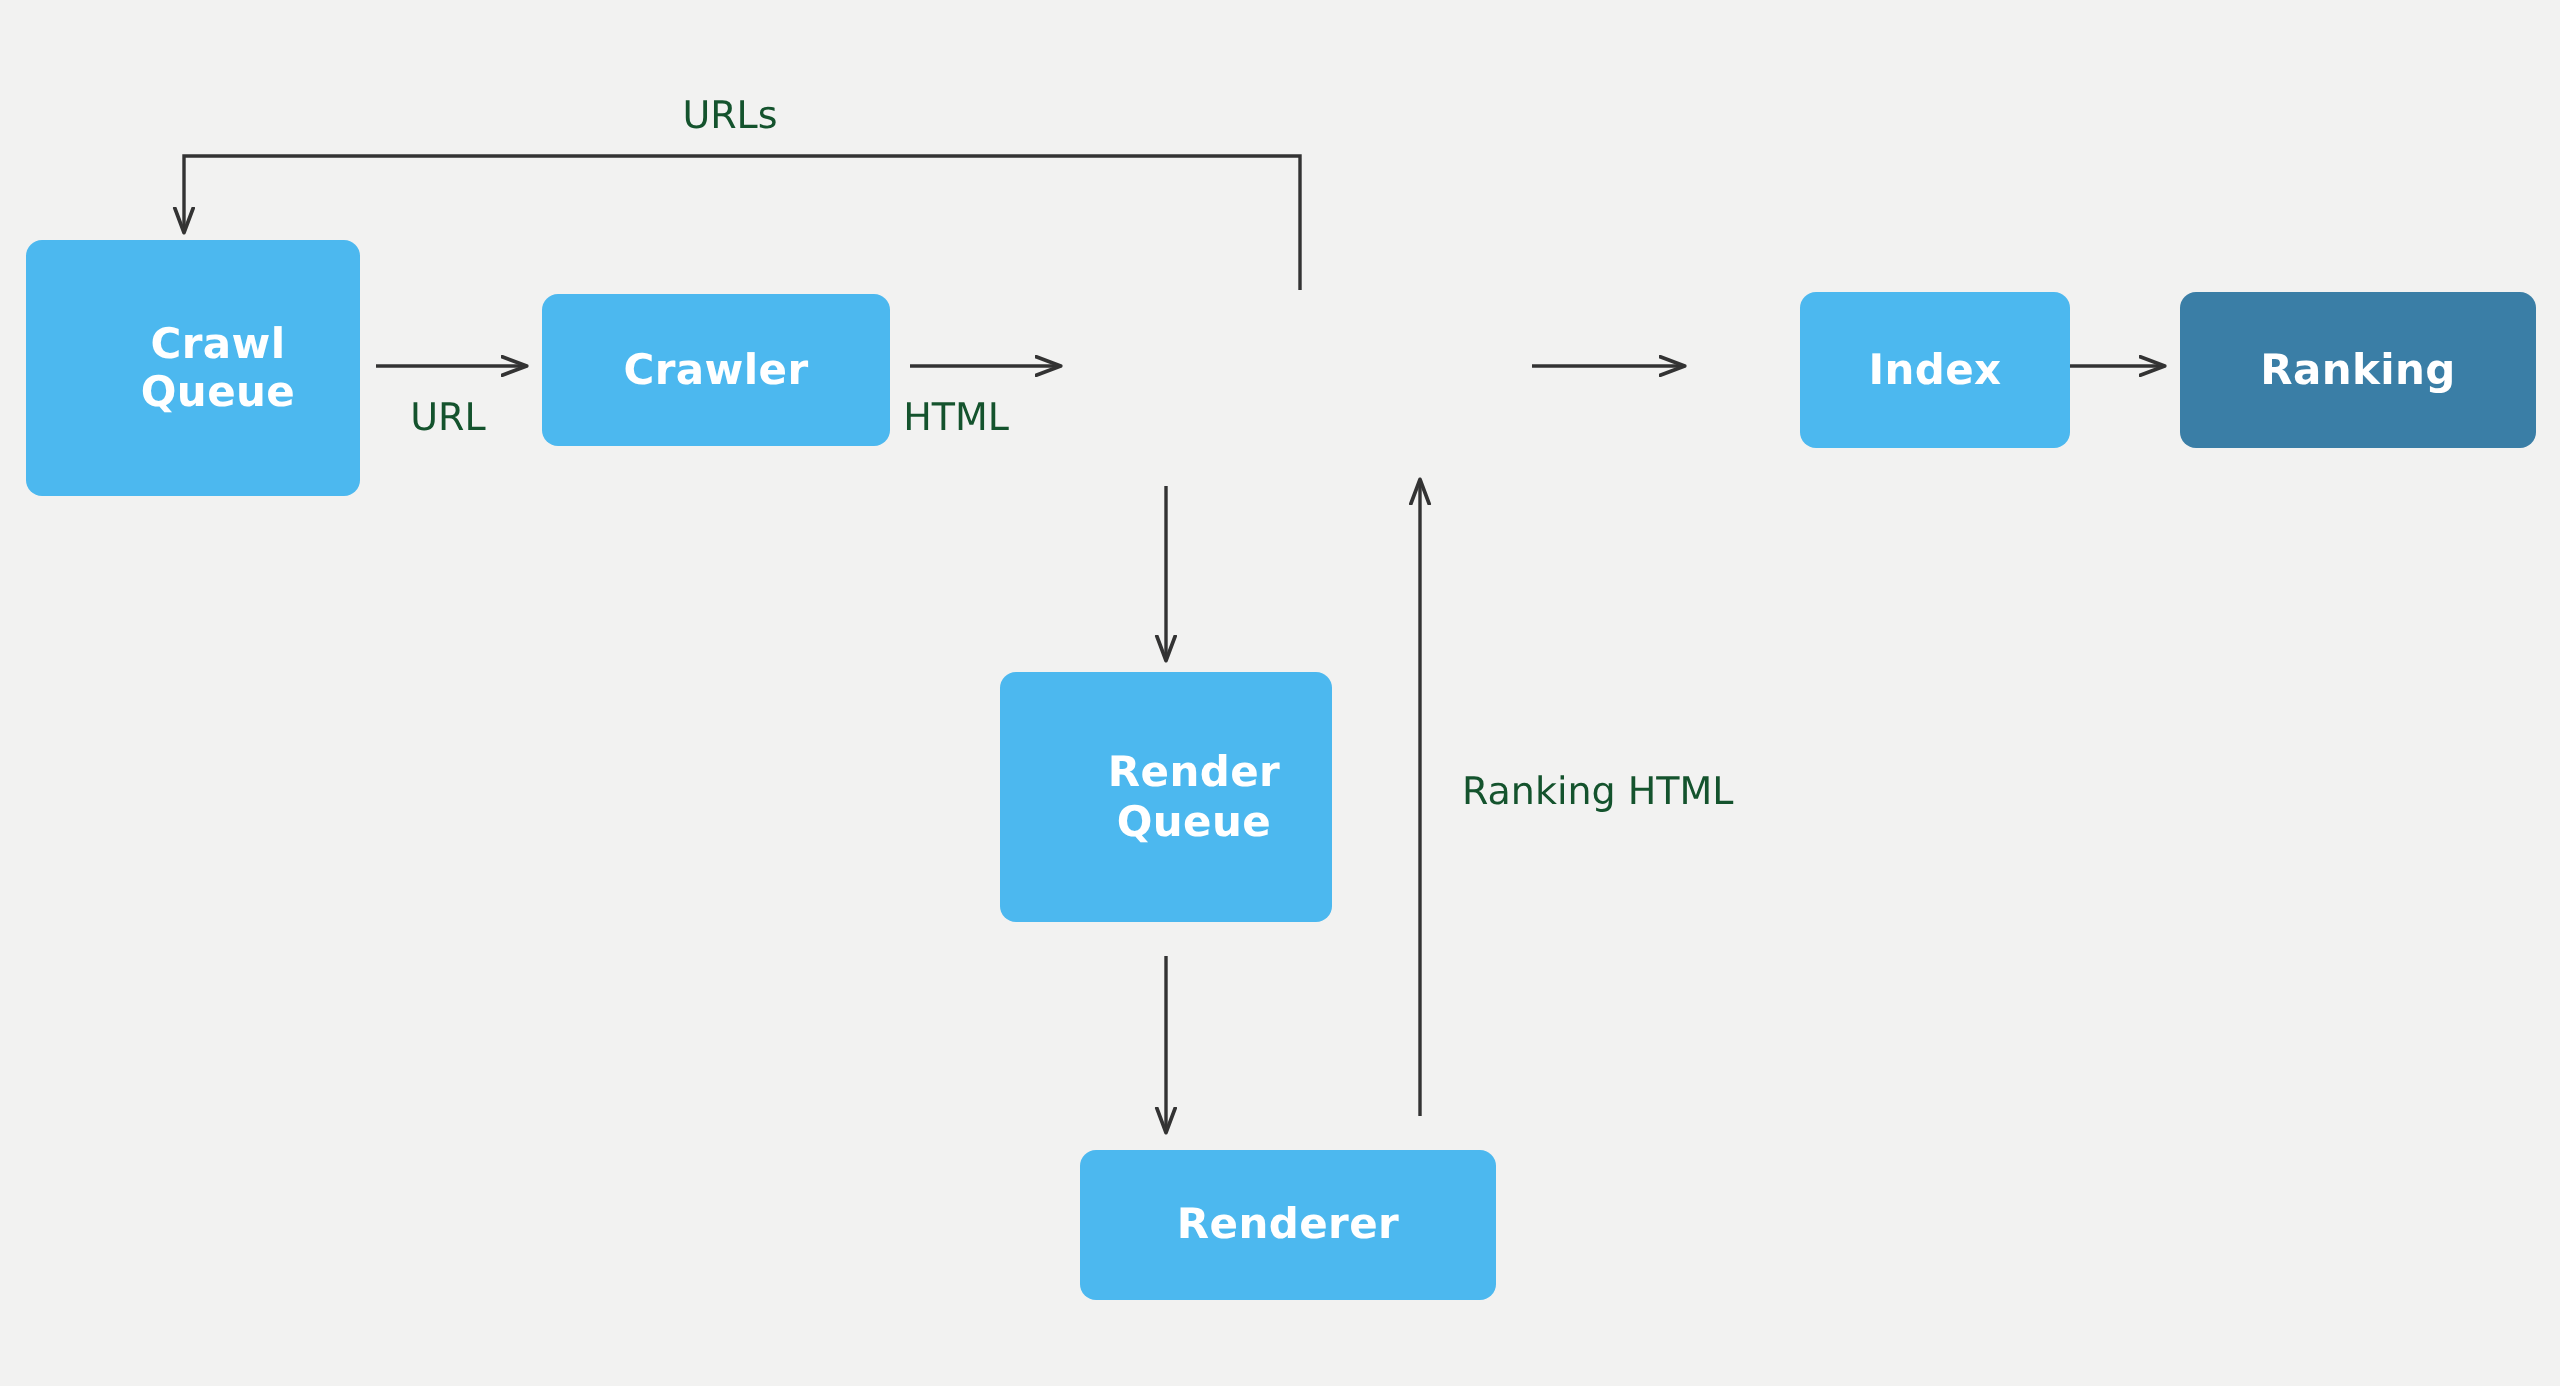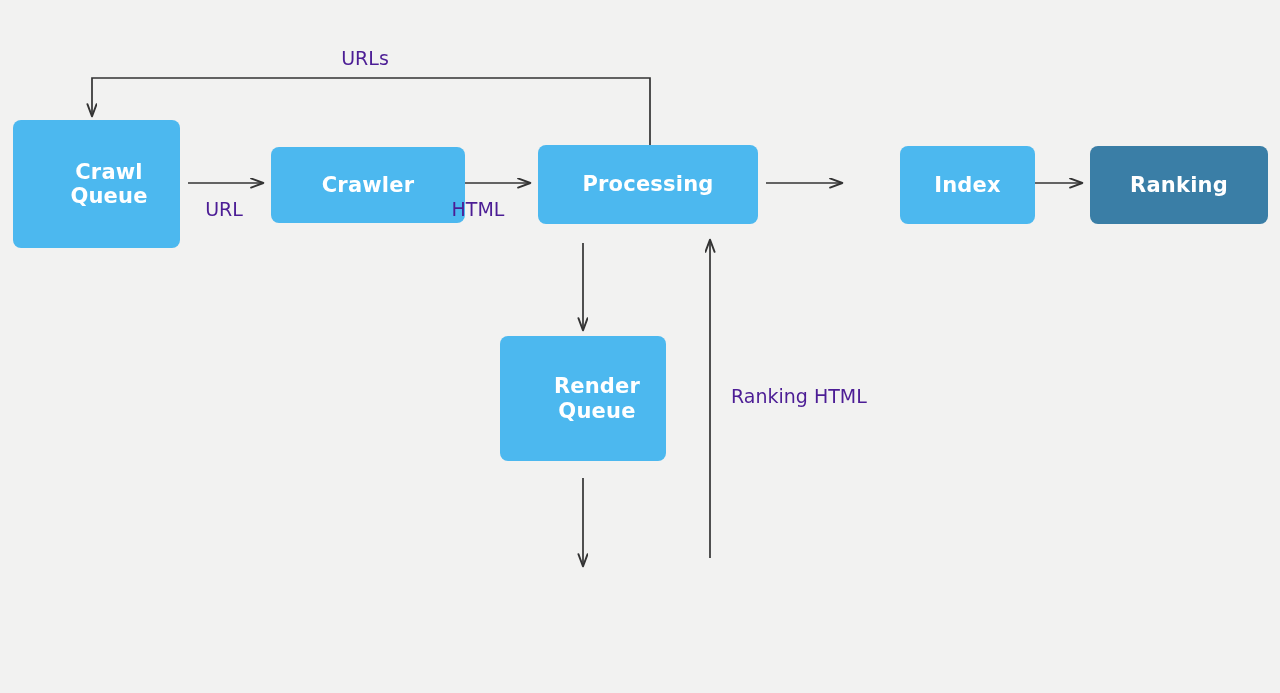--- a/index.html
+++ b/index.html
@@ -40,21 +40,21 @@
     line-height: 1.16;
     letter-spacing: 0.2px;
     white-space: pre-line;
     font-family: "DejaVu Sans", "Liberation Sans", sans-serif;
   }
   .node-fill-primary { background: #4cb8ef; }
   .node-fill-accent  { background: #3a7ea6; }
 
   .edge-label {
     position: absolute;
-    color: #4c1d95;
+    color: #14532d;
     font-size: 19px;
     font-weight: normal;
     white-space: nowrap;
     font-family: "DejaVu Sans", "Liberation Sans", sans-serif;
   }
   .edge-label.center { transform: translateX(-50%); }
 </style>
 </head>
 <body>
 
@@ -80,31 +80,31 @@
     <path d="M583,243 L583,330" fill="none" stroke="#333333" stroke-width="1.7" marker-end="url(#arrowhead)"></path>
 
     <path d="M583,478 L583,566" fill="none" stroke="#333333" stroke-width="1.7" marker-end="url(#arrowhead)"></path>
 
     <path d="M710,558 L710,240" fill="none" stroke="#333333" stroke-width="1.7" marker-end="url(#arrowhead)"></path>
   </svg>
 
   <div class="node node-fill-primary" style="left:13px; top:120px; width:167px; height:128px;padding-left:25px;">Crawl
 Queue</div>
 
-  <div class="node node-fill-primary" style="left:271px; top:147px; width:194px; height:76px;">Crawler</div>
+  <div class="node node-fill-primary" style="left:271px; top:147px; width:174px; height:76px;">Crawler</div>
 
-  <div class="node node-fill-primary" style="left:538px; top:145px; width:220px; height:79px;">Processing</div>
 
   <div class="node node-fill-primary" style="left:900px; top:146px; width:135px; height:78px;">Index</div>
 
   <div class="node node-fill-accent" style="left:1090px; top:146px; width:178px; height:78px;text-align:right;">Ranking</div>
 
   <div class="node node-fill-primary" style="left:500px; top:336px; width:166px; height:125px;padding-left:28px;">Render
 Queue</div>
 
+  <div class="node node-fill-primary" style="left:540px; top:575px; width:208px; height:75px;">Renderer</div>
 
   <div class="edge-label center" style="left:365px; top:47px;">URLs</div>
 
   <div class="edge-label center" style="left:224px; top:198px;">URL</div>
 
   <div class="edge-label center" style="left:478px; top:198px;">HTML</div>
 
   <div class="edge-label" style="left:731px; top:385px;">Ranking HTML</div>
 
 </div>

